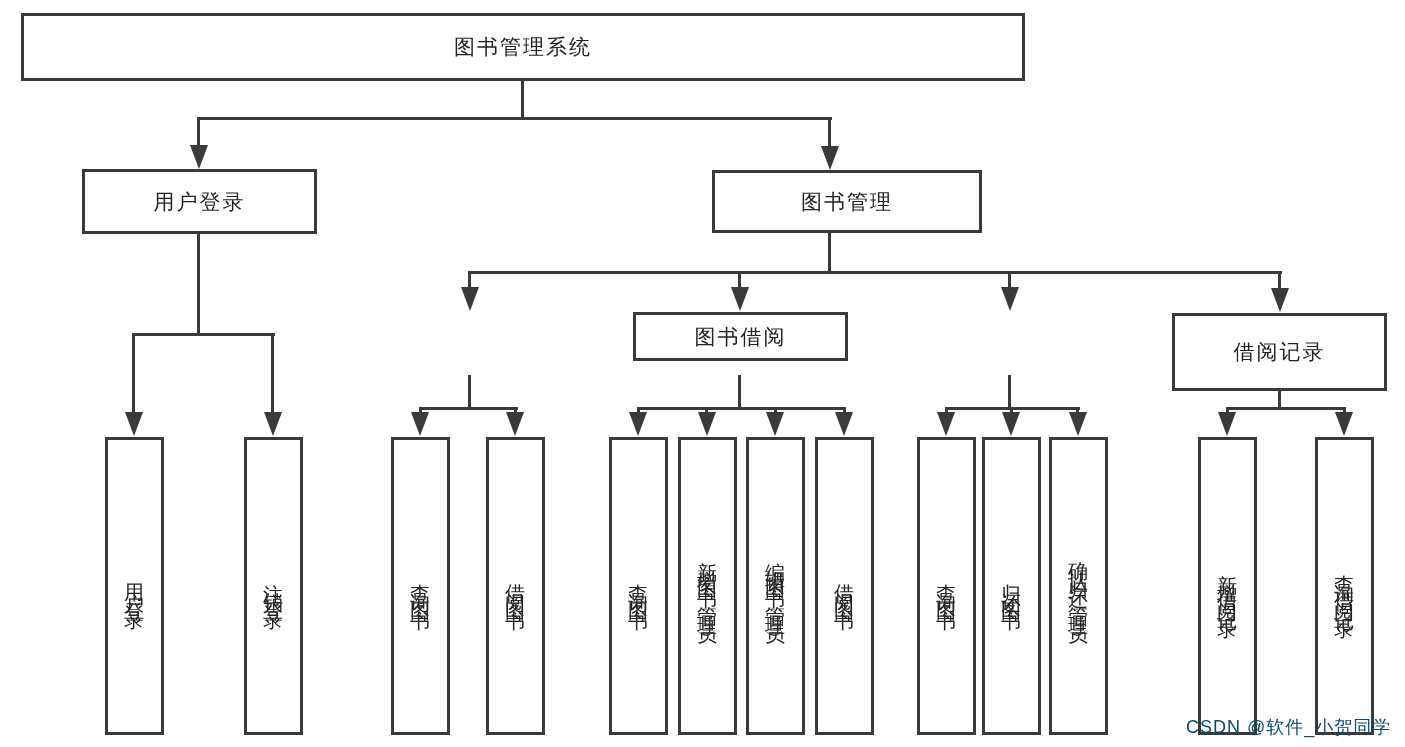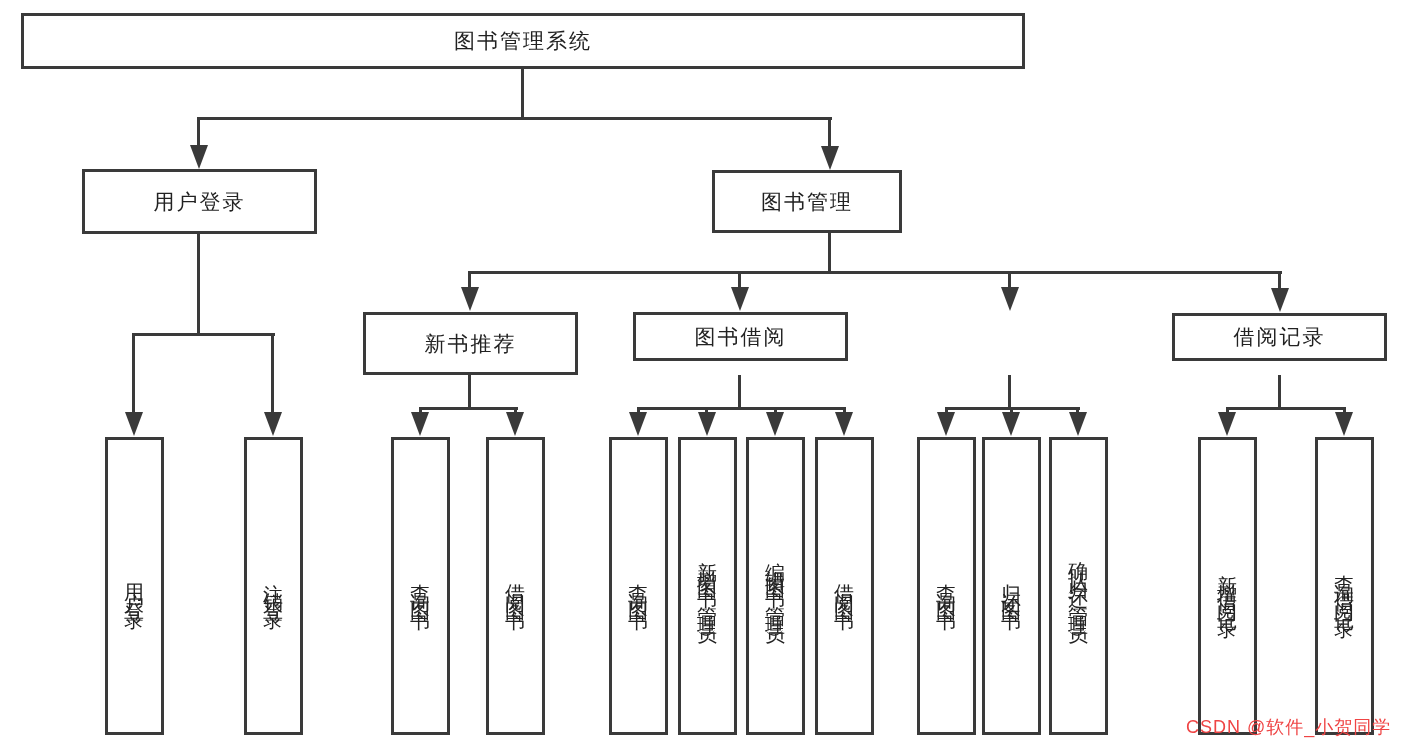--- a/index.html
+++ b/index.html
@@ -19,21 +19,21 @@
     font-size:20px;letter-spacing:9px;line-height:1;white-space:nowrap;
   }
   .ln{position:absolute;background:#3a3a3a;z-index:1;}
   .ar{
     position:absolute;width:0;height:0;z-index:1;
     border-left:9px solid transparent;border-right:9px solid transparent;
     border-top:24px solid #3a3a3a;
   }
   .watermark{
     position:absolute;left:1186px;top:715px;z-index:5;
-    font-size:18px;color:#ef4444;letter-spacing:1px;white-space:nowrap;
+    font-size:18px;color:#0c4a6e;letter-spacing:1px;white-space:nowrap;
   }
 </style>
 </head>
 <body>
 
 <div class="canvas">
 
   <div id="connectors">
       <div class="ln" style="left: 521px; top: 69px; width: 3px; height: 50px;"></div>
       <div class="ln" style="left: 198px; top: 117px; width: 634px; height: 3px;"></div>
@@ -82,38 +82,35 @@
       <div class="ln" style="left: 1076px; top: 407px; width: 3px; height: 13px;"></div>
       <div class="ar" style="left: 1069px; top: 412px;"></div>
       <div class="ln" style="left: 1278px; top: 375px; width: 3px; height: 34px;"></div>
       <div class="ln" style="left: 1226px; top: 407px; width: 120px; height: 3px;"></div>
       <div class="ln" style="left: 1226px; top: 407px; width: 3px; height: 13px;"></div>
       <div class="ar" style="left: 1218px; top: 412px;"></div>
       <div class="ln" style="left: 1343px; top: 407px; width: 3px; height: 13px;"></div>
       <div class="ar" style="left: 1335px; top: 412px;"></div>
     </div>
 
-  <div class="box hbox" style="left:21px;top:13px;width:1004px;height:56px">
+  <div class="box hbox" style="left:21px;top:13px;width:1004px;height:68px">
     <span class="lbl">图书管理系统</span>
   </div>
 
   <div class="box hbox" style="left:82px;top:169px;width:235px;height:65px">
     <span class="lbl">用户登录</span>
   </div>
-  <div class="box hbox" style="left:712px;top:170px;width:190px;height:63px">
+  <div class="box hbox" style="left:712px;top:170px;width:270px;height:63px">
     <span class="lbl">图书管理</span>
   </div>
 
-  <div class="box hbox" style="left:363px;top:312px;width:215px;height:63px">
-    <span class="lbl">新书推荐</span>
-  </div>
   <div class="box hbox" style="left:633px;top:312px;width:215px;height:49px">
     <span class="lbl">图书借阅</span>
   </div>
-  <div class="box hbox" style="left:1172px;top:313px;width:215px;height:48px">
+  <div class="box hbox" style="left:1172px;top:313px;width:215px;height:78px">
     <span class="lbl">借阅记录</span>
   </div>
 
   <div class="box vbox" style="left:105px;top:437px;width:59px;height:298px">
     <span class="lbl">用户登录</span>
   </div>
   <div class="box vbox" style="left:244px;top:437px;width:59px;height:298px">
     <span class="lbl">注销登录</span>
   </div>
 

